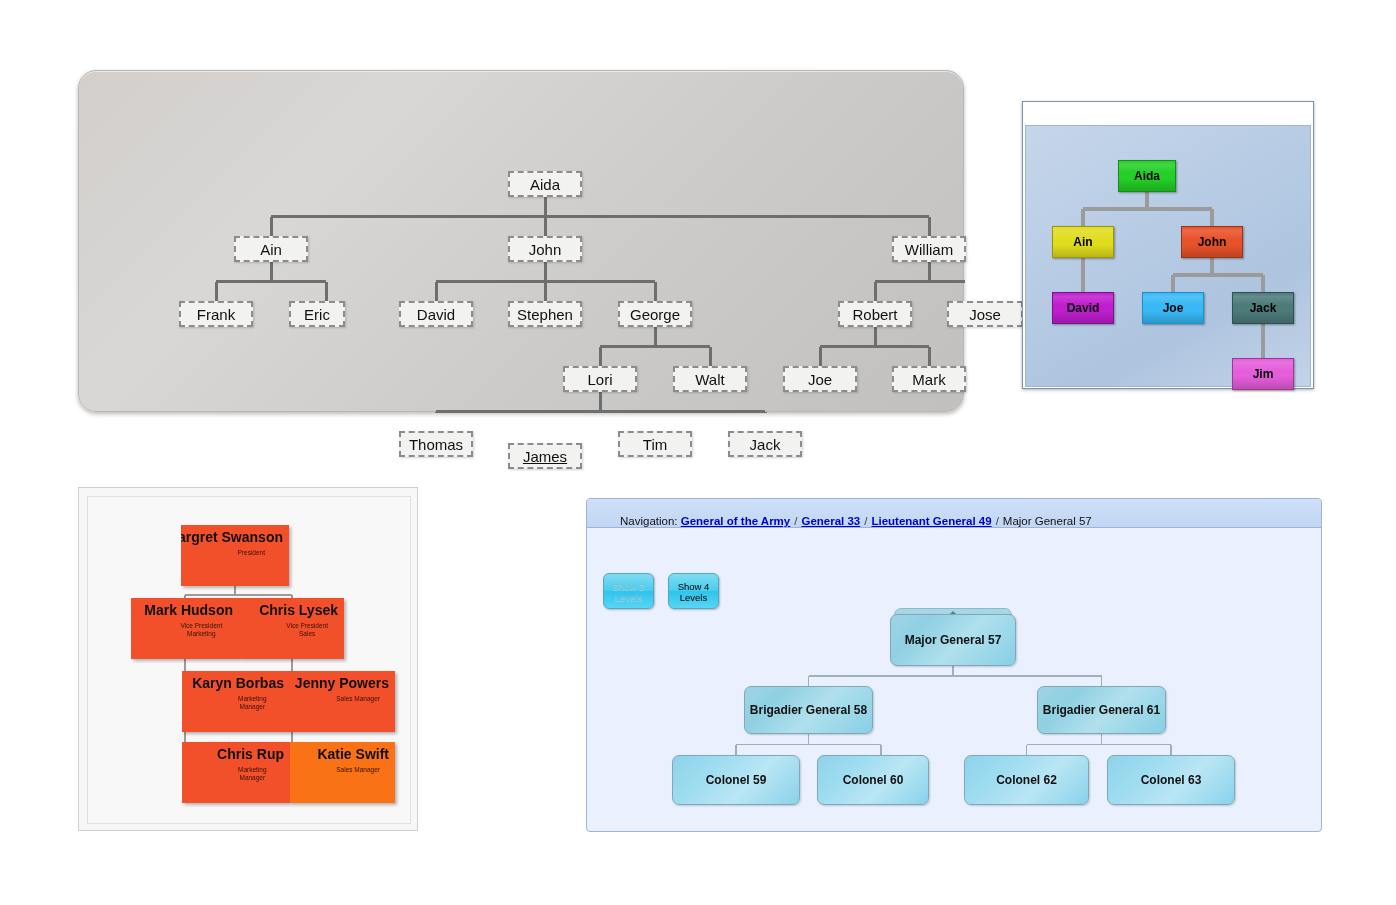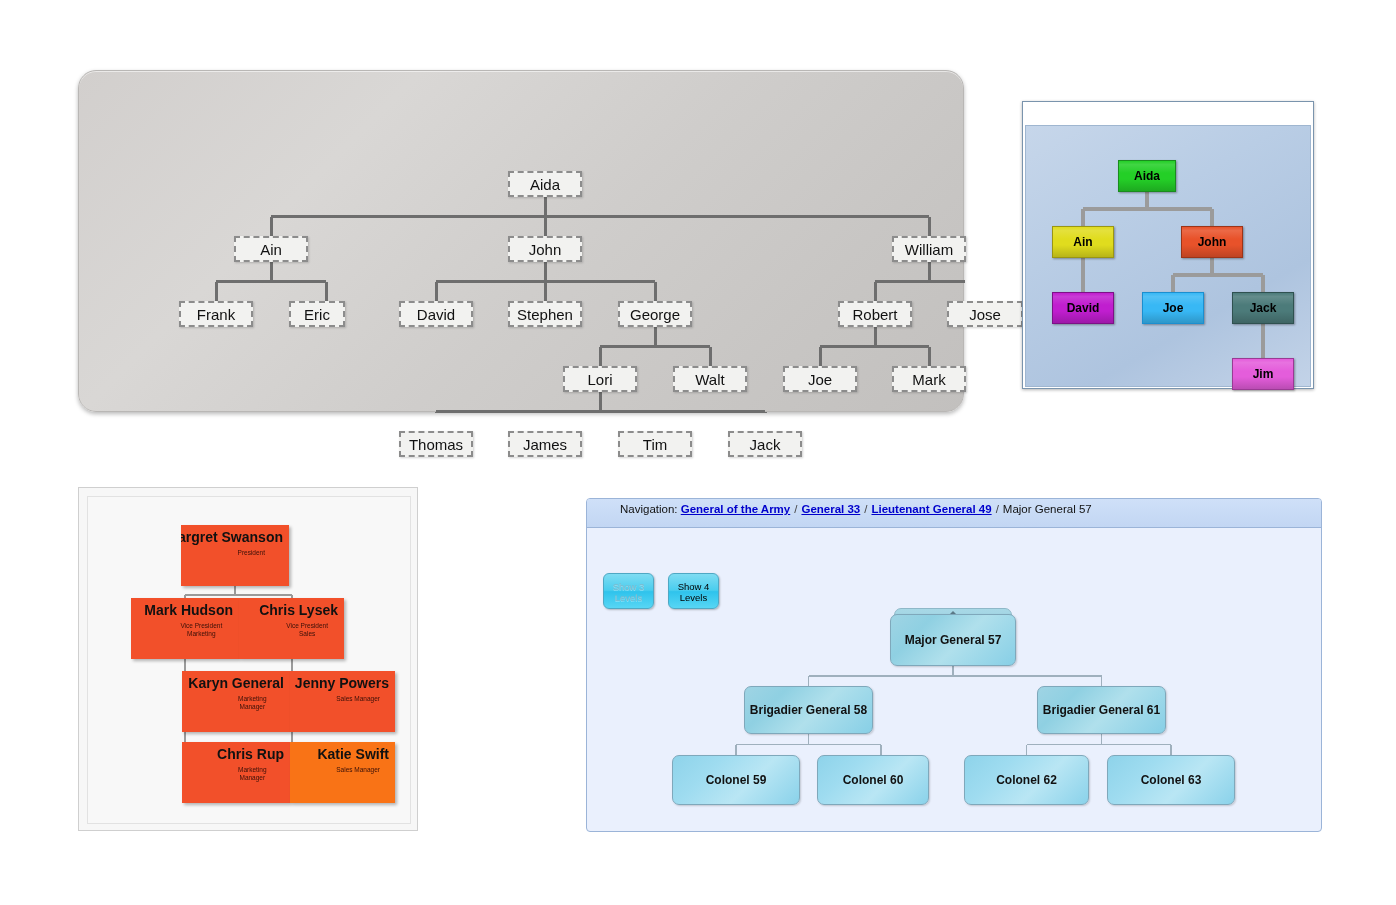--- a/index.html
+++ b/index.html
@@ -100,21 +100,21 @@
     background:#eaf0fd;
     border:1px solid #9bb4d8;
     border-radius:4px;
   }
   #mil-nav{
     height:29px;
     background:linear-gradient(to bottom,#cfe0f8 0%,#c2d6f3 100%);
     border-bottom:1px solid #9bb4d8;
     border-radius:3px 3px 0 0;
     font-size:11.5px; color:#111;
-    padding:4px 0 0 33px;
+    padding:16px 0 0 33px;
     white-space:nowrap;
   }
   #mil-nav a{ color:#0000cc; font-weight:bold; text-decoration:underline; }
   #mil-nav .sep{ color:#444; padding:0 4px;}
   #mil-nav .cur{ color:#111; }
   #mil-body{ position:relative; height:304px; }
   #mil-body svg{ position:absolute; left:0; top:0; width:736px; height:304px; }
   .lvlbtn{
     position:absolute; top:45px;
     width:51px; height:36px;
@@ -201,21 +201,21 @@
       <div class="cnode" style="left: 320px; top: 230px; width: 74px;">David</div>
       <div class="cnode" style="left: 429px; top: 230px; width: 74px;">Stephen</div>
       <div class="cnode" style="left: 539px; top: 230px; width: 74px;">George</div>
       <div class="cnode" style="left: 759px; top: 230px; width: 74px;">Robert</div>
       <div class="cnode" style="left: 868px; top: 230px; width: 76px;">Jose</div>
       <div class="cnode" style="left: 484px; top: 295px; width: 74px;">Lori</div>
       <div class="cnode" style="left: 594px; top: 295px; width: 74px;">Walt</div>
       <div class="cnode" style="left: 704px; top: 295px; width: 74px;">Joe</div>
       <div class="cnode" style="left: 813px; top: 295px; width: 74px;">Mark</div>
       <div class="cnode" style="left: 320px; top: 360px; width: 74px;">Thomas</div>
-      <div class="cnode" style="left: 429px; top: 360px; width: 74px;">James</div>
+      <div class="cnode" style="left: 429px; top: 372px; width: 74px; text-decoration: underline;">James</div>
       <div class="cnode" style="left: 539px; top: 360px; width: 74px;">Tim</div>
       <div class="cnode" style="left: 649px; top: 360px; width: 74px;">Jack</div>
     </div>
 </div>
 
 <div id="panel-acme">
   <div id="acme-canvas">
     <svg id="acme-lines">
         <line x1="121" y1="66" x2="121" y2="83" stroke="#9b9b9b" stroke-width="4" shape-rendering="crispEdges"></line>
         <line x1="57" y1="83" x2="186" y2="83" stroke="#9b9b9b" stroke-width="4" shape-rendering="crispEdges"></line>
@@ -295,21 +295,21 @@
             <path d="M8 13 q1 -8 7 -8 q6 0 7 8 q-4 -4 -7 -4 q-3 0 -7 4 z" fill="#6b4a2a"></path>
             <g fill="none" stroke="#d8c020" stroke-width="1">
               <circle cx="12.3" cy="15" r="2.2"></circle>
               <circle cx="17.7" cy="15" r="2.2"></circle>
               <line x1="14.5" y1="15" x2="15.5" y2="15"></line>
             </g>
           </svg>
         </div>
       </div>
       <div class="pnode" style="left: 103px; top: 183px; width: 108px; height: 61px; background: rgb(242, 80, 42);">
-        <div class="pname">Karyn General</div>
+        <div class="pname">Karyn Borbas</div>
         <div class="ptitle" style="top: 24px; width: 59.4px;">Marketing<br>Manager</div>
         <div class="avatar">
           <svg width="30" height="40" viewBox="0 0 30 40">
             <path d="M4 16 q0 -13 11 -13 q11 0 11 13 l0 13 q-5 3 -11 3 q-6 0 -11 -3 z" fill="#f0d96b"></path>
             <path d="M10 28 q-8 2 -8 11 l26 0 q0 -9 -8 -11 z" fill="#9e3020"></path>
             <rect x="12" y="22" width="6" height="7" fill="#f5e0c6"></rect>
             <ellipse cx="15" cy="15" rx="6.6" ry="8.2" fill="#f5e0c6"></ellipse>
             <path d="M8.5 12 q1 -8 6.5 -8 q5.5 0 6.5 8 q-3 -4 -6.5 -4 q-3.5 0 -6.5 4 z" fill="#f0d96b"></path>
           </svg>
         </div>

